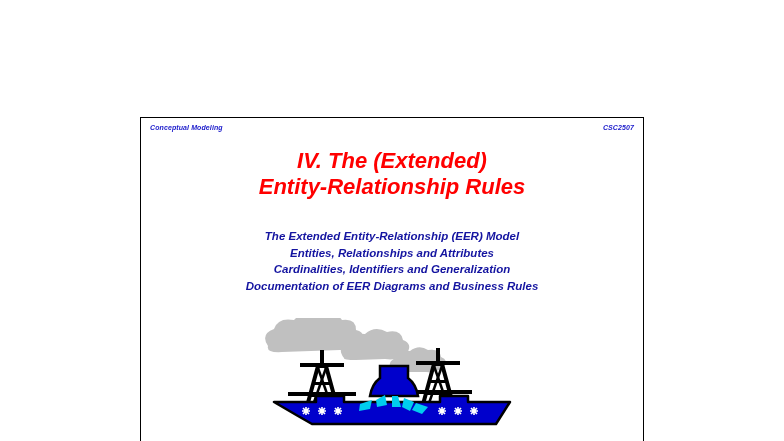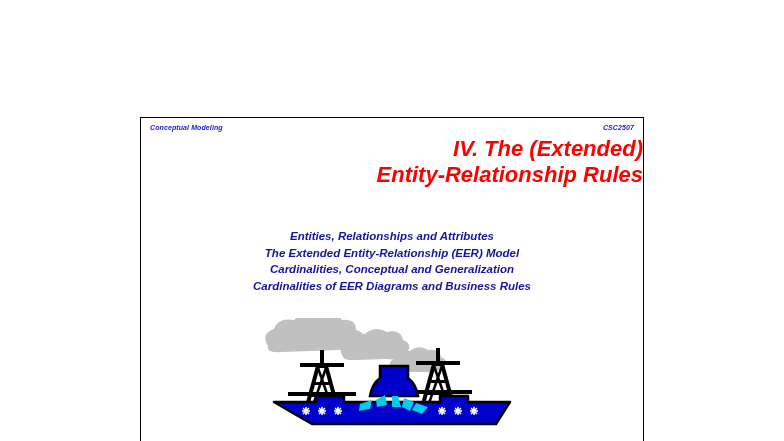--- a/index.html
+++ b/index.html
@@ -56,23 +56,23 @@
     color: #2020cc;
     letter-spacing: 0.1px;
     white-space: nowrap;
     line-height: 9px;
   }
 
   
   .title-block {
     position: absolute;
     left: 0;
-    top: 18px;
-    width: 100%;
-    text-align: right;
+    top: 30px;
+    width: 100%;
+    text-align: center;
   }
   .title-line {
     font-family: "Liberation Sans", sans-serif;
     font-size: 22px;
     font-weight: bold;
     font-style: italic;
     color: #ff0000;
     line-height: 26px;
     white-space: nowrap;
   }
@@ -121,24 +121,24 @@
       <span class="header-text">Conceptual Modeling</span>
       <span class="header-text">CSC2507</span>
     </div>
 
     <div class="title-block">
       <div class="title-line">IV. The (Extended)</div>
       <div class="title-line">Entity-Relationship Rules</div>
     </div>
 
     <div class="subtitle-block">
+      <div class="subtitle-line">The Extended Entity-Relationship (EER) Model</div>
       <div class="subtitle-line">Entities, Relationships and Attributes</div>
-      <div class="subtitle-line">The Extended Entity-Relationship (EER) Model</div>
-      <div class="subtitle-line">Cardinalities, Conceptual and Generalization</div>
-      <div class="subtitle-line">Cardinalities of EER Diagrams and Business Rules</div>
+      <div class="subtitle-line">Cardinalities, Identifiers and Generalization</div>
+      <div class="subtitle-line">Documentation of EER Diagrams and Business Rules</div>
     </div>
 
     <div class="ship-art">
       <svg viewBox="0 0 280 124" xmlns="http://www.w3.org/2000/svg">
 
         <g>
           <path d="M16 28 q-8 -12 6 -17 q4 -12 20 -9 q10 -11 25 -4 q16 -6 23 4 q14 -2 14 10
                    q10 2 6 12 q-6 10 -22 8 l-58 2 q-16 1 -14 -6 z" fill="#c0c0c0"></path>
           <path d="M92 40 q-8 -10 4 -15 q2 -11 17 -9 q10 -9 22 -2 q14 -3 16 8
                    q10 4 4 13 q-8 8 -22 6 l-29 1 q-13 0 -12 -2 z" fill="#c0c0c0"></path>

